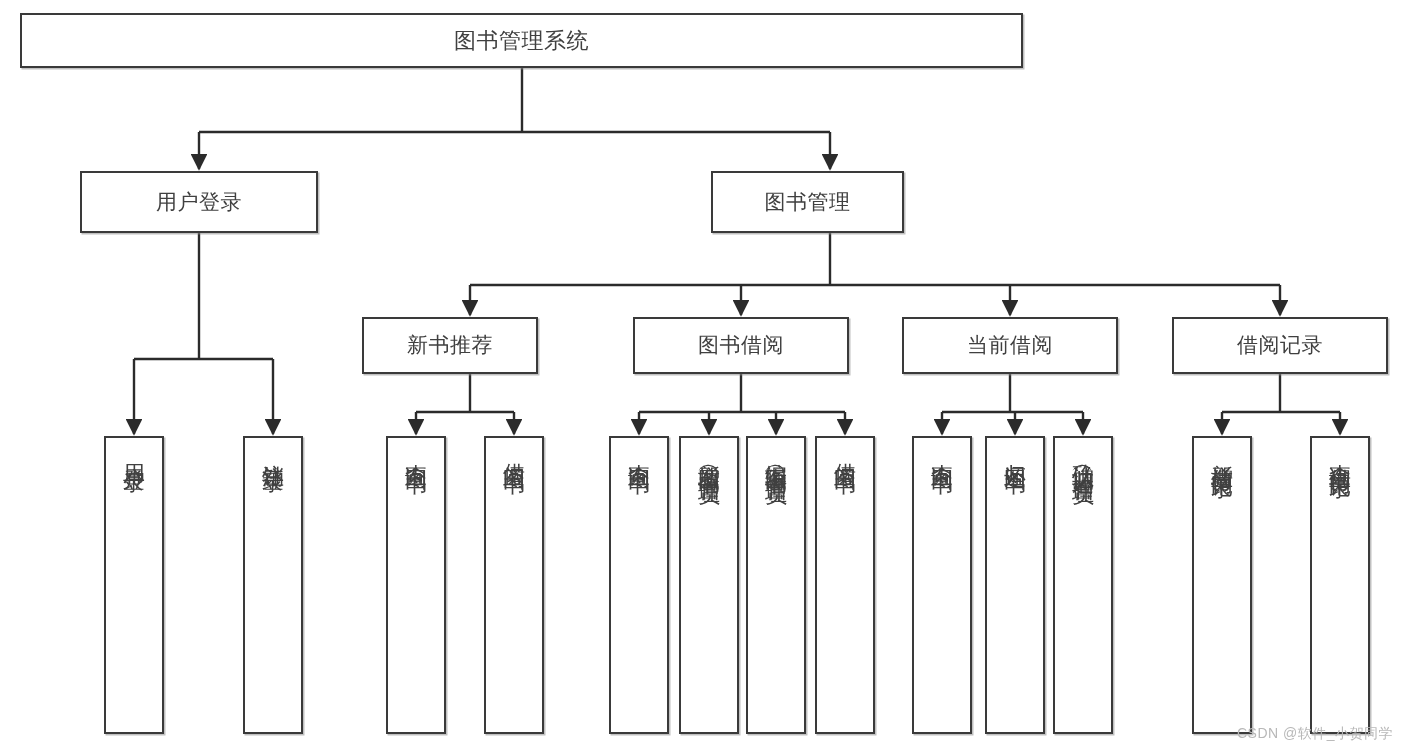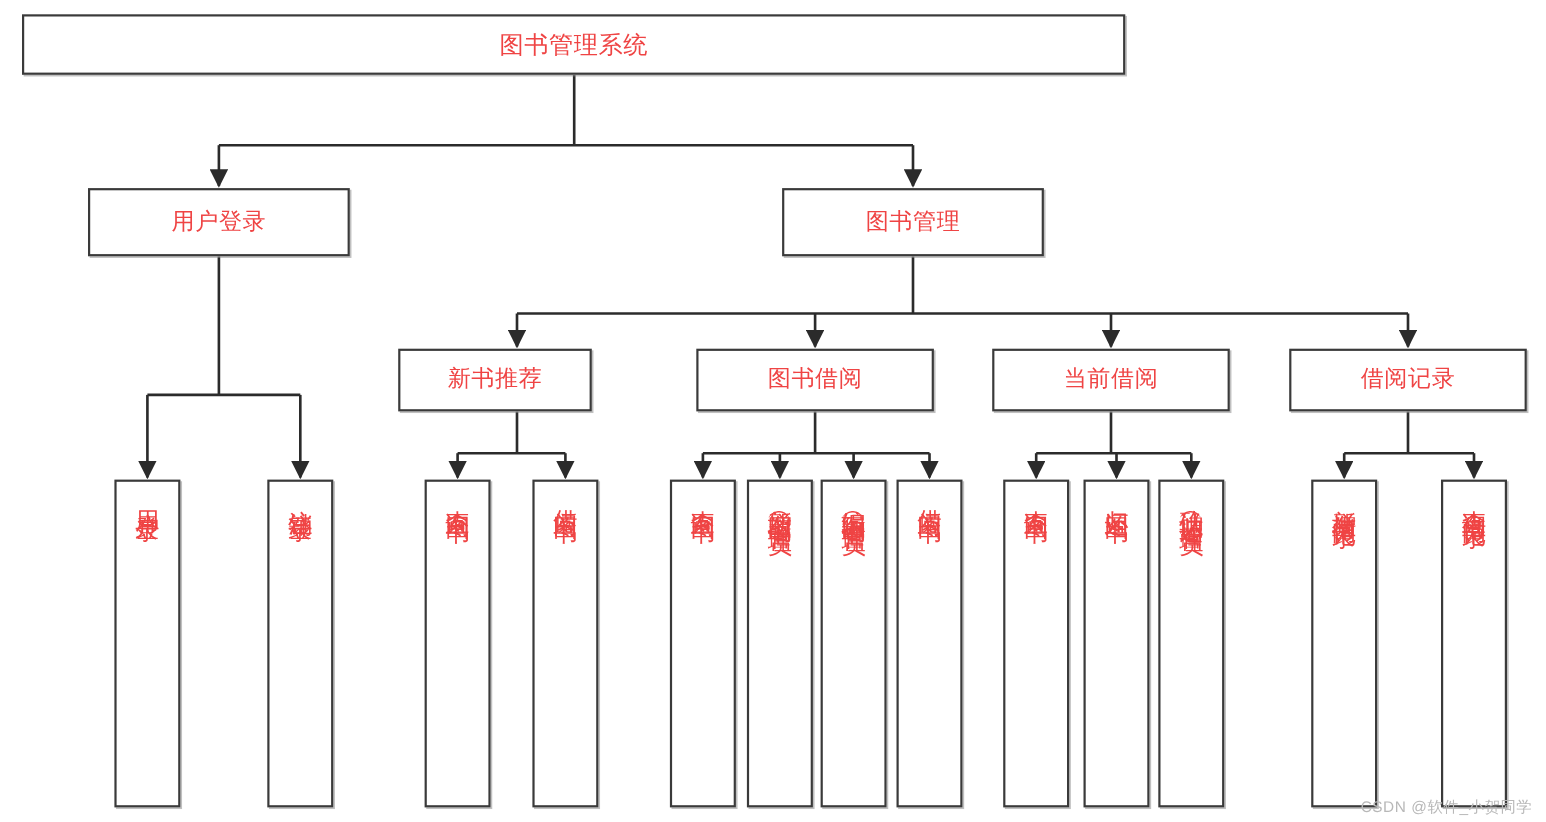--- a/index.html
+++ b/index.html
@@ -35,21 +35,21 @@
     box-shadow: 1.5px 1.5px 0 0 rgba(140,140,140,0.55);
     display: flex;
     align-items: center;
     justify-content: center;
     z-index: 2;
   }
   .node .label {
     font-size: 21px;
     line-height: 1.18;
     letter-spacing: 0.5px;
-    color: #ef4444;
+    color: #404040;
     text-align: right;
     white-space: nowrap;
   }
   
   .node.root .label { font-size: 22px; }
   
   .node.leaf {
     align-items: flex-start;
     justify-content: center;
     padding-top: 8px;
@@ -123,21 +123,21 @@
     </div>
     <div class="node " style="left: 633px; top: 317px; width: 216px; height: 57px;">
       <span class="label">图书借阅</span>
     </div>
     <div class="node " style="left: 902px; top: 317px; width: 216px; height: 57px;">
       <span class="label">当前借阅</span>
     </div>
     <div class="node " style="left: 362px; top: 317px; width: 176px; height: 57px;">
       <span class="label">新书推荐</span>
     </div>
-    <div class="node " style="left: 711px; top: 171px; width: 238px; height: 62px;">
+    <div class="node " style="left: 711px; top: 171px; width: 193px; height: 62px;">
       <span class="label">图书管理</span>
     </div>
     <div class="node " style="left: 80px; top: 171px; width: 238px; height: 62px;">
       <span class="label">用户登录</span>
     </div>
     <div class="node root " style="left: 20px; top: 13px; width: 1003px; height: 55px;">
       <span class="label">图书管理系统</span>
     </div>
 
   <svg id="edges" xmlns="http://www.w3.org/2000/svg" viewBox="0 0 1405 747">

